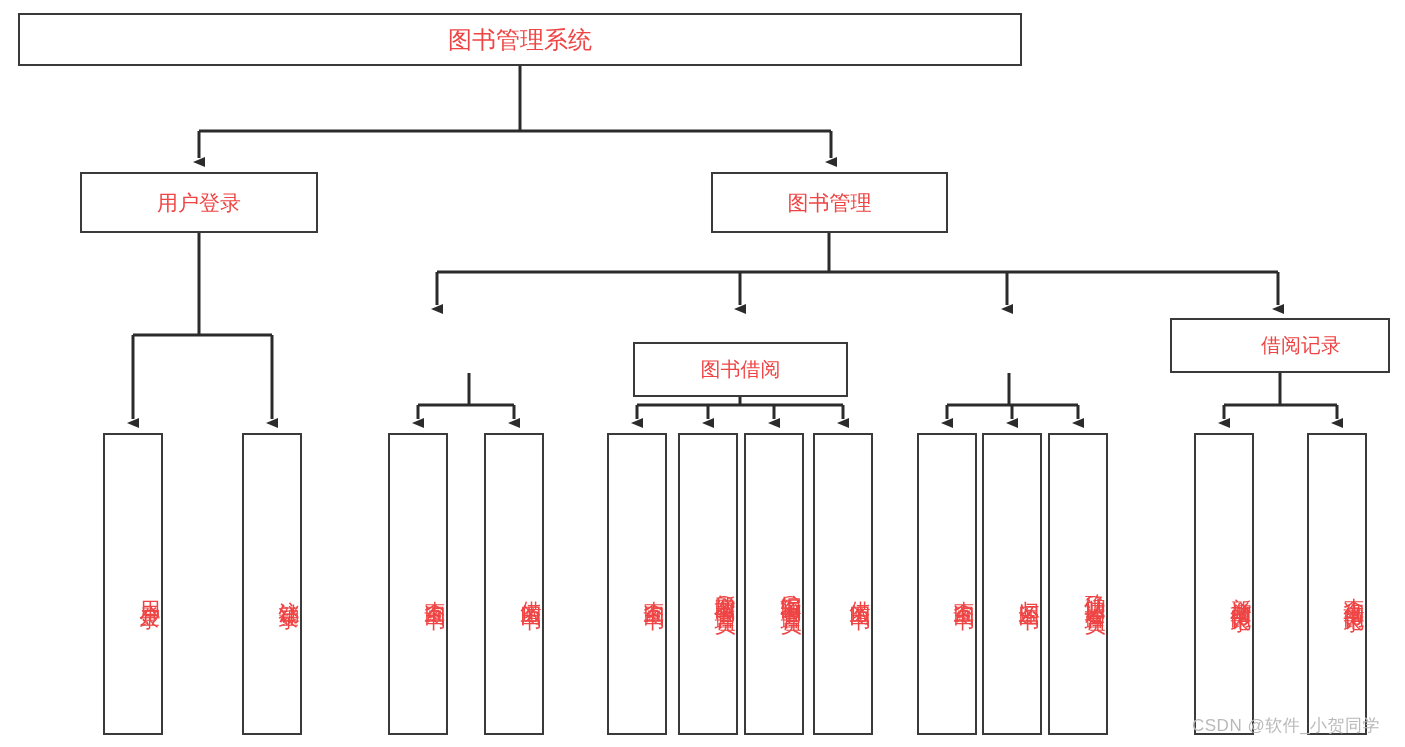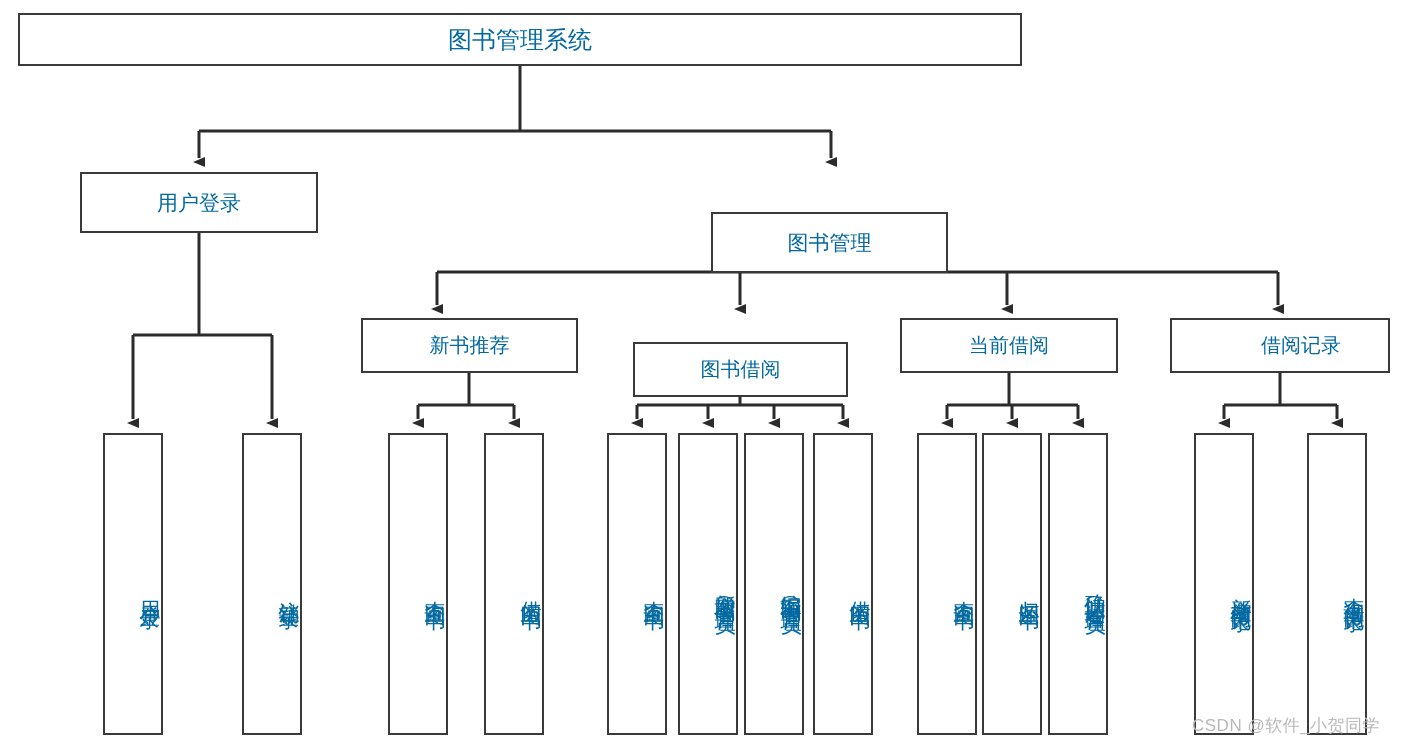--- a/index.html
+++ b/index.html
@@ -24,21 +24,21 @@
     pointer-events: none;
   }
   .node {
     position: absolute;
     box-sizing: border-box;
     border: 2px solid #3a3a3a;
     background: #ffffff;
     display: flex;
     align-items: center;
     justify-content: center;
-    color: #0369a1;
+    color: #ef4444;
   }
   .node.root {
     font-size: 24px;
   }
   .node.level2 {
     font-size: 21px;
   }
   .node.level3 {
     font-size: 20px;
   }
@@ -120,32 +120,26 @@
     </g>
   </svg>
 
   <div class="node root" style="left:18px; top:13px; width:1004px; height:53px;">
     <span>图书管理系统</span>
   </div>
 
   <div class="node level2" style="left:80px; top:172px; width:238px; height:61px;">
     <span>用户登录</span>
   </div>
-  <div class="node level2" style="left:711px; top:172px; width:237px; height:61px;margin-top:40px;">
+  <div class="node level2" style="left:711px; top:172px; width:237px; height:61px;">
     <span>图书管理</span>
   </div>
 
-  <div class="node level3" style="left:361px; top:318px; width:217px; height:55px;">
-    <span>新书推荐</span>
-  </div>
   <div class="node level3" style="left:633px; top:318px; width:215px; height:55px;margin-top:24px;">
     <span>图书借阅</span>
-  </div>
-  <div class="node level3" style="left:900px; top:318px; width:218px; height:55px;">
-    <span>当前借阅</span>
   </div>
   <div class="node level3" style="left:1170px; top:318px; width:220px; height:55px;padding-left:42px;">
     <span>借阅记录</span>
   </div>
 
   <div class="node leaf" style="left:103px; top:433px; width:60px; height:302px;">
     <span>用户登录</span>
   </div>
   <div class="node leaf" style="left:242px; top:433px; width:60px; height:302px;">
     <span>注销登录</span>

